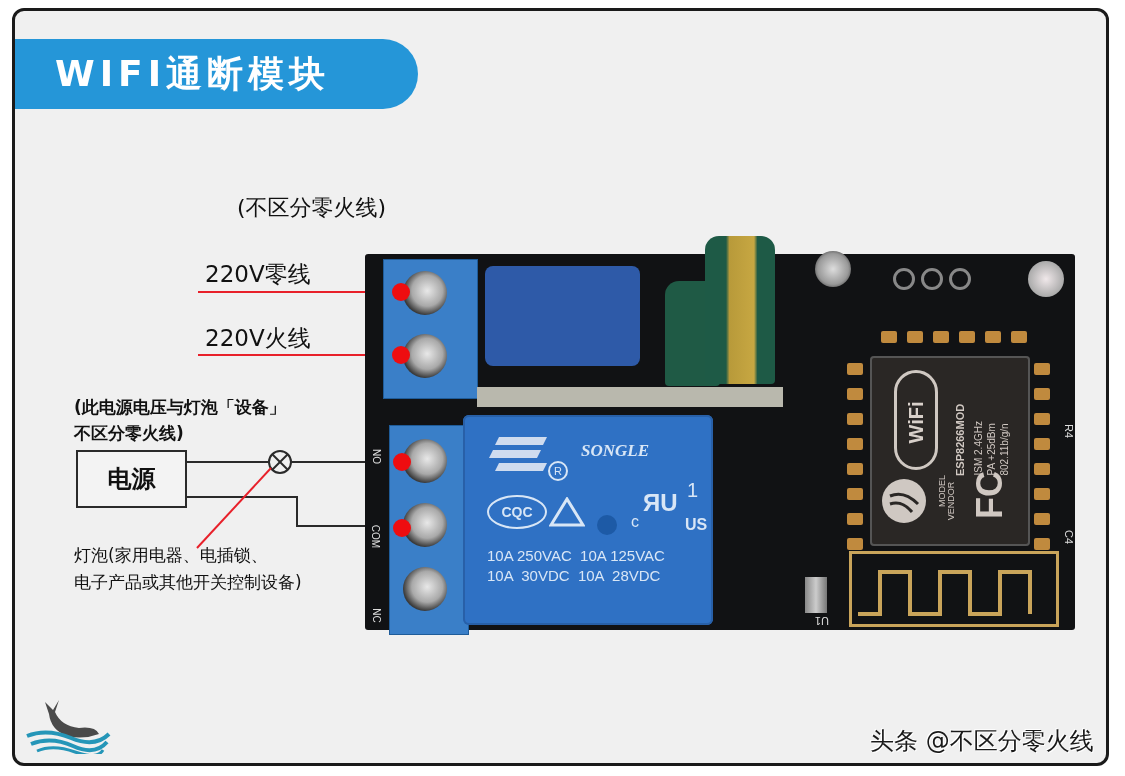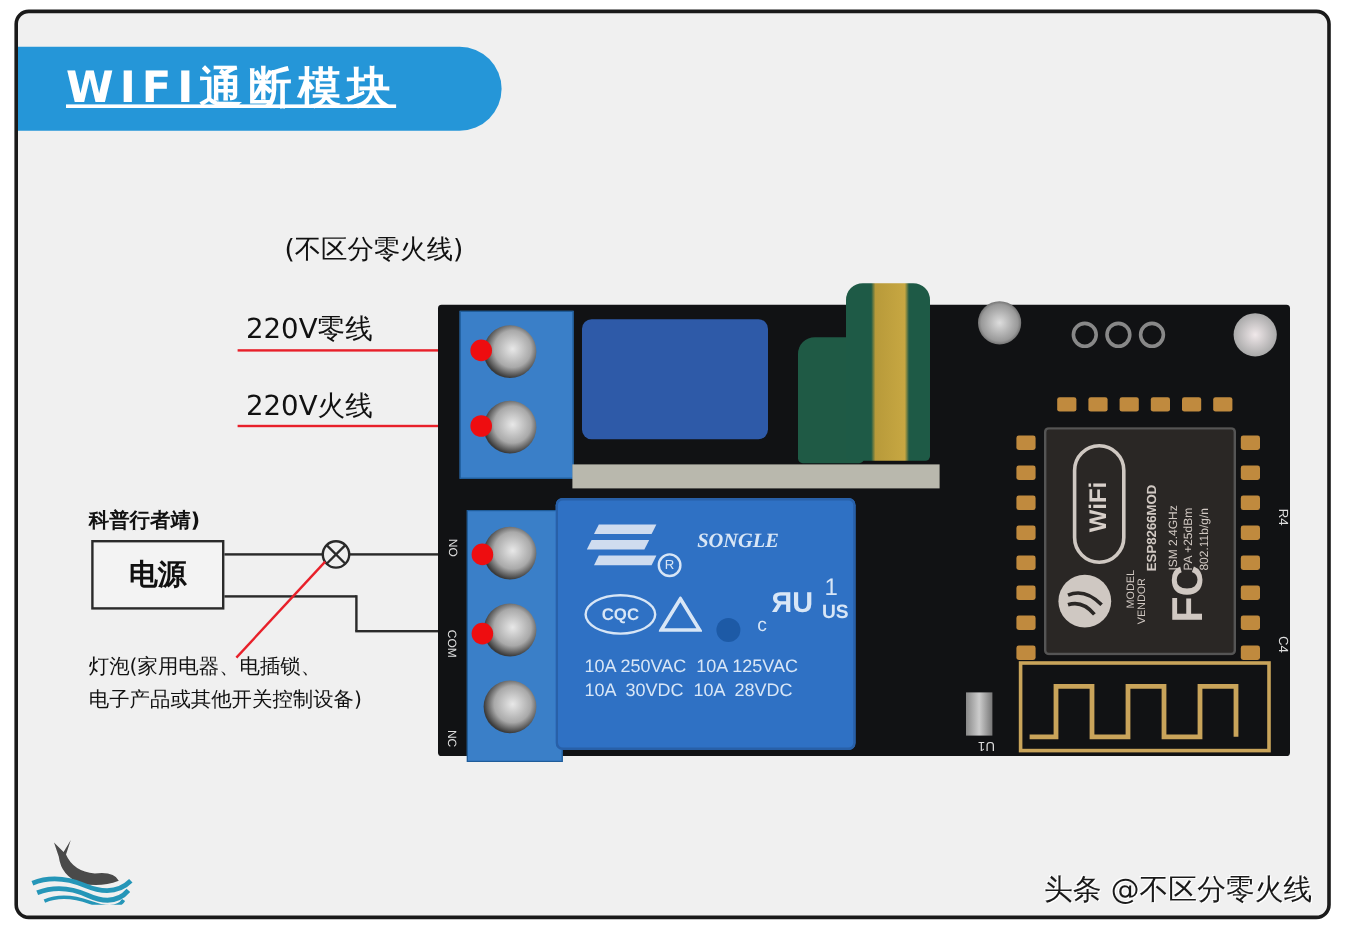--- a/index.html
+++ b/index.html
@@ -1,19 +1,19 @@
 <!DOCTYPE html>
 <html><head>
 <meta charset="utf-8">
 <style>
   html, body { margin:0; padding:0; background:#ffffff; }
   body { width:1125px; height:776px; position:relative; overflow:hidden; font-family:"DejaVu Sans", sans-serif; }
   .frame { position:absolute; left:12px; top:8px; width:1097px; height:758px; background:#f0f0f0; border:3px solid #1a1a1a; border-radius:12px; box-sizing:border-box; overflow:hidden; }
   .title-banner { position:absolute; left:0; top:28px; width:403px; height:70px; background:#2596d8; border-radius:0 40px 40px 0; }
-  .title-text { position:absolute; left:40px; top:10px; color:#fff; font-weight:bold; font-size:36px; letter-spacing:5px; line-height:50px; white-space:nowrap;text-decoration:underline; }
+  .title-text { position:absolute; left:40px; top:10px; color:#fff; font-weight:bold; font-size:36px; letter-spacing:5px; line-height:50px; white-space:nowrap; }
   .lbl { position:absolute; color:#111; white-space:nowrap; font-family:"DejaVu Sans", sans-serif; }
   .redline { position:absolute; height:2px; background:#e8202a; }
   .wire { position:absolute; background:#2a2a2a; }
   .pcb { position:absolute; background:#111214; }
   .blue-term { position:absolute; background:#3a7fc8; border:1px solid #1f5c99; box-sizing:border-box; }
   .screw { position:absolute; width:44px; height:44px; border-radius:50%; background:radial-gradient(circle at 55% 45%, #e8e8e8 0%, #a9a9a9 45%, #3c3c3c 70%, #0e1a2c 100%); }
   .dot { position:absolute; width:18px; height:18px; border-radius:50%; background:#ee0d10; }
   .relay { position:absolute; left:448px; top:404px; width:250px; height:210px; background:#2f71c4; border-radius:6px; box-shadow:inset 0 0 0 2px #2860a8; color:#d8e6f6; }
   .relay .t { position:absolute; white-space:nowrap; font-family:"Liberation Sans", sans-serif; color:#d8e6f6; }
   .esp { position:absolute; left:855px; top:345px; width:160px; height:190px; background:#2a2725; border-radius:4px; box-shadow:inset 0 0 0 2px #555; }
@@ -27,21 +27,22 @@
   <div class="title-banner">
     <div class="title-text">WIFI通断模块</div>
   </div>
 
   <div class="lbl" style="left:190px;top:182px;font-size:22px;margin-left:32px;">(不区分零火线)</div>
   <div class="lbl" style="left:190px;top:248px;font-size:23px;text-align:center;">220V零线</div>
   <div class="redline" style="left:183px;top:280px;width:210px;"></div>
   <div class="lbl" style="left:190px;top:312px;font-size:23px;">220V火线</div>
   <div class="redline" style="left:183px;top:343px;width:210px;"></div>
 
-  <div class="lbl" style="left:59px;top:411px;font-size:17px;font-weight:bold;">科普行者靖)</div>
+  <div class="lbl" style="left:59px;top:385px;font-size:17px;font-weight:bold;">(此电源电压与灯泡「设备」</div>
+  <div class="lbl" style="left:59px;top:411px;font-size:17px;font-weight:bold;">不区分零火线)</div>
 
   <div style="position:absolute;left:61px;top:439px;width:111px;height:58px;border:2px solid #2a2a2a;box-sizing:border-box;background:#f3f3f3;display:flex;align-items:center;justify-content:center;">
     <span style="font-size:24px;font-weight:bold;color:#111;">电源</span>
   </div>
 
   <div class="wire" style="left:172px;top:450px;width:82px;height:2px;"></div>
   <div class="wire" style="left:276px;top:450px;width:104px;height:2px;"></div>
   <div class="wire" style="left:172px;top:485px;width:110px;height:2px;"></div>
   <div class="wire" style="left:281px;top:485px;width:2px;height:30px;"></div>
   <div class="wire" style="left:281px;top:514px;width:100px;height:2px;"></div>
@@ -98,21 +99,21 @@
     </svg>
     <div class="t" style="left:85px;top:46px;width:16px;height:16px;border:2px solid #d8e6f6;border-radius:50%;font-size:11px;text-align:center;line-height:16px;">R</div>
     <div class="t" style="left:118px;top:26px;font-size:17px;font-style:italic;font-weight:bold;font-family:'Liberation Serif',serif;">SONGLE</div>
     <div class="t" style="left:24px;top:80px;width:56px;height:30px;border:2px solid #d8e6f6;border-radius:50%;font-size:14px;font-weight:bold;text-align:center;line-height:30px;">CQC</div>
     <svg style="position:absolute;left:86px;top:82px;" width="36" height="30">
       <path d="M18 2 L34 28 H2 Z" fill="none" stroke="#d8e6f6" stroke-width="3"></path>
     </svg>
     <div class="t" style="left:168px;top:98px;font-size:16px;">c</div>
     <div class="t" style="left:180px;top:74px;width:40px;height:34px;font-size:24px;font-weight:bold;">ЯU</div>
     <div class="t" style="left:224px;top:64px;font-size:20px;">1</div>
-    <div class="t" style="left:222px;top:87px;font-size:16px;font-weight:bold;">US</div>
+    <div class="t" style="left:222px;top:101px;font-size:16px;font-weight:bold;">US</div>
     <div style="position:absolute;left:134px;top:100px;width:20px;height:20px;border-radius:50%;background:#1d5aa6;"></div>
     <div class="t" style="left:24px;top:132px;font-size:15px;white-space:pre;">10A 250VAC  10A 125VAC</div>
     <div class="t" style="left:24px;top:152px;font-size:15px;white-space:pre;">10A  30VDC  10A  28VDC</div>
   </div>
 
   <div style="position:absolute;left:790px;top:566px;width:22px;height:36px;background:linear-gradient(90deg,#888,#ccc,#777);"></div>
   <div style="position:absolute;left:800px;top:604px;color:#ddd;font-size:11px;font-family:'Liberation Sans',sans-serif;transform:rotate(180deg);">U1</div>
 
   <div class="pin" style="left:832px;top:352px;"></div>
   <div class="pin" style="left:832px;top:377px;"></div>

